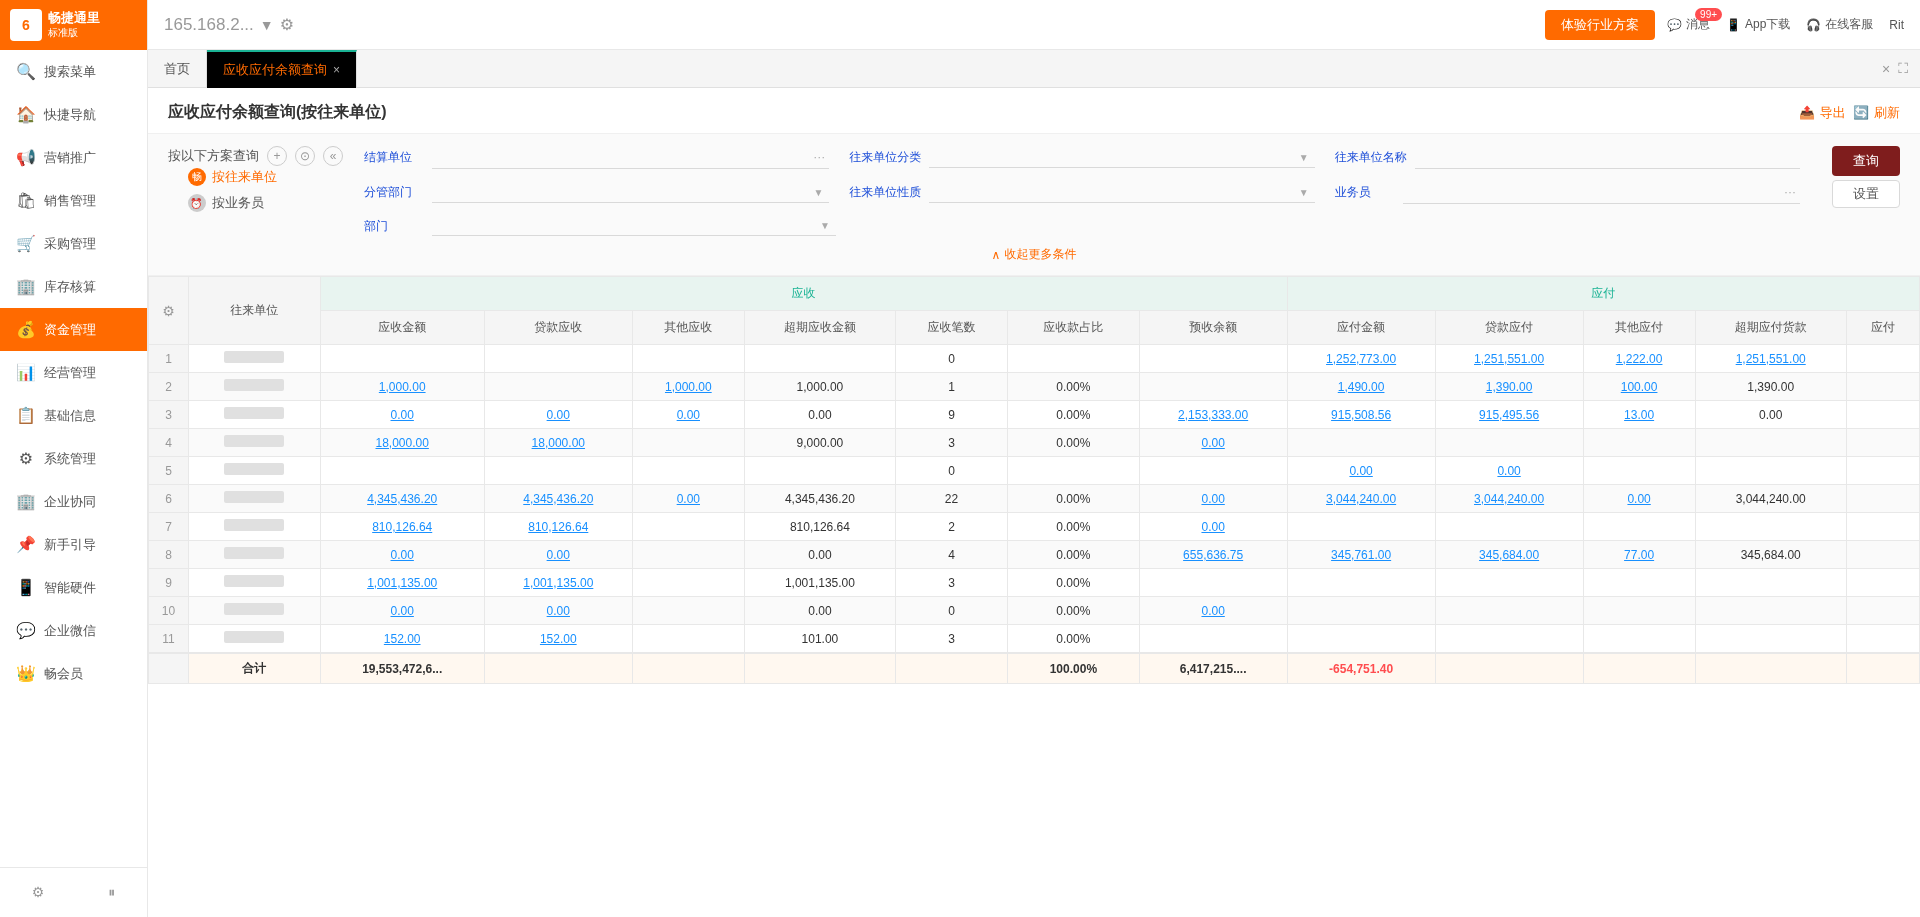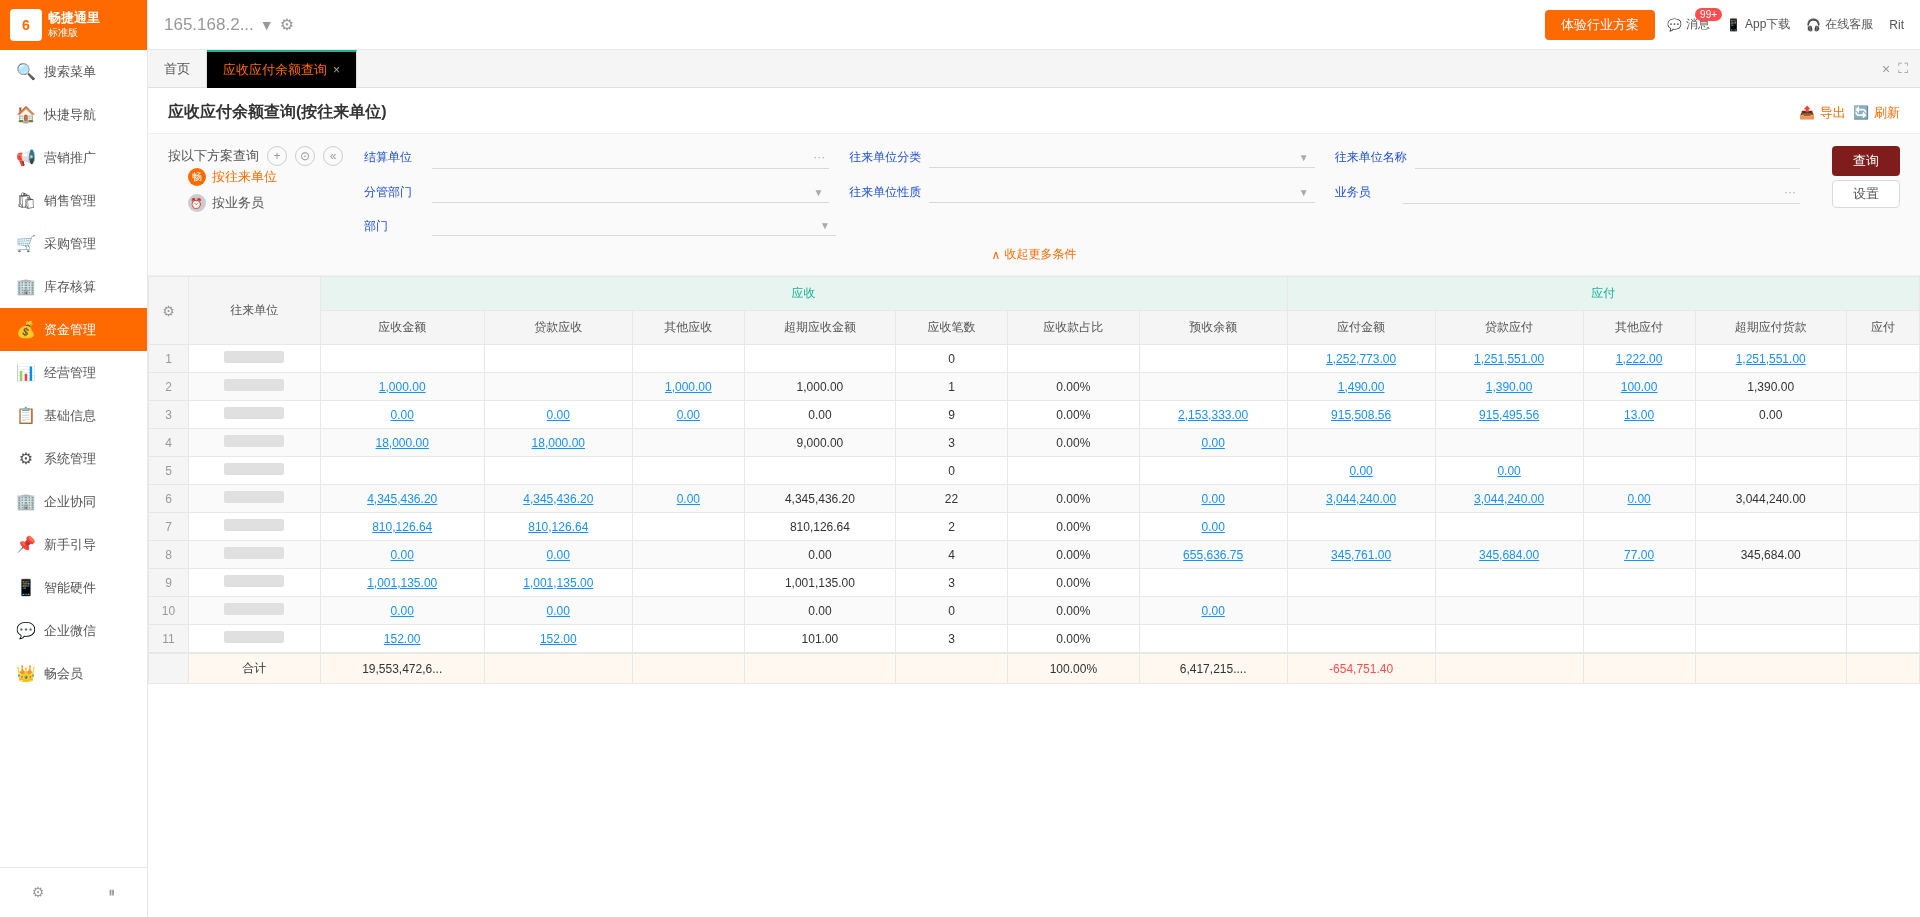--- a/index.html
+++ b/index.html
@@ -81,21 +81,21 @@
 
     
     .table-area { flex: 1; overflow: auto; padding: 0 0 0 0; }
     .data-table { width: 100%; border-collapse: collapse; font-size: 12px; }
     .data-table th { background: #f5f5f5; padding: 8px 10px; border: 1px solid #e8e8e8; text-align: center; color: #555; font-weight: normal; white-space: nowrap; }
     .data-table th.group-header { background: #e8f4f0; color: #1ab394; }
     .data-table td { padding: 6px 10px; border: 1px solid #e8e8e8; text-align: center; color: #333; white-space: nowrap; }
     .data-table td.linked { color: #1890ff; text-decoration: underline; cursor: pointer; }
     .data-table tr:nth-child(even) { background: #fafafa; }
     .data-table .col-no { width: 40px; background: #f5f5f5; color: #999; }
-    .data-table .footer-row { background: #fff8f0; font-weight: normal; }
+    .data-table .footer-row { background: #fff8f0; font-weight: bold; }
     .data-table .footer-row td { border-top: 2px solid #e8e8e8; }
     .row-number { color: #999; }
 
     
     ::-webkit-scrollbar { width: 6px; height: 6px; }
     ::-webkit-scrollbar-track { background: #f1f1f1; }
     ::-webkit-scrollbar-thumb { background: #ccc; border-radius: 3px; }
 
     
     .table-settings-icon { cursor: pointer; color: #999; font-size: 14px; }

